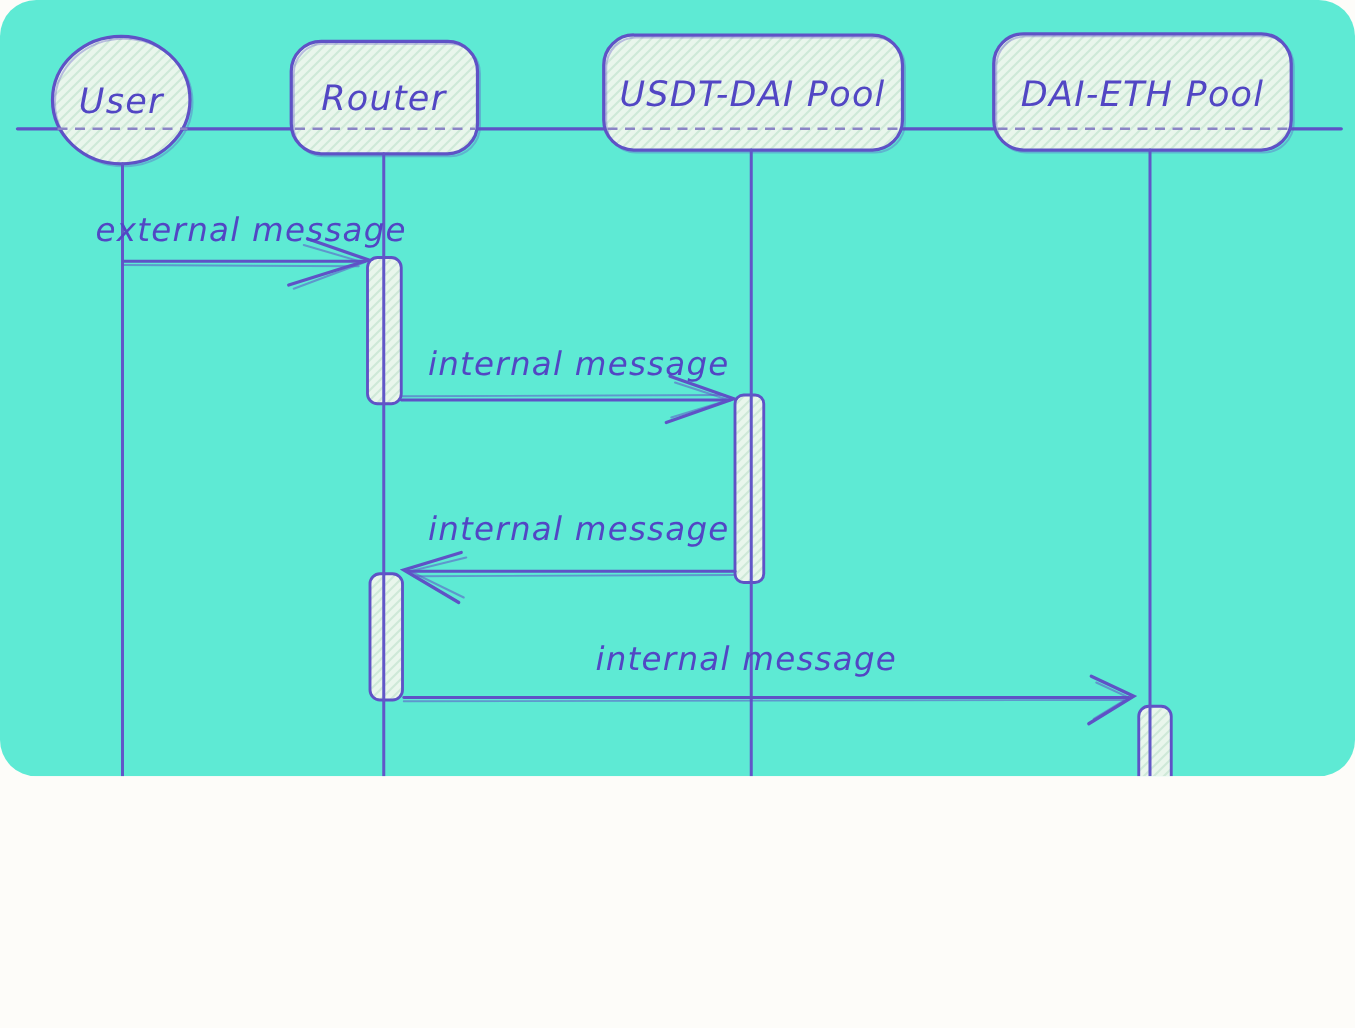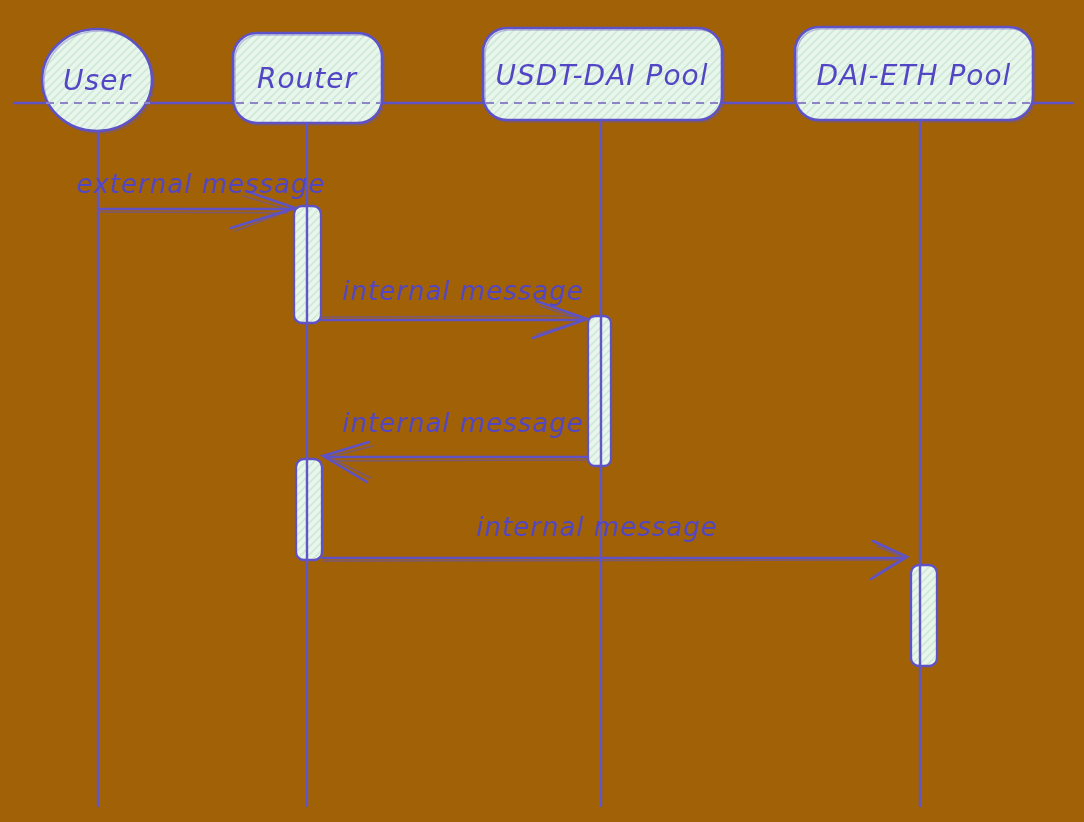--- a/index.html
+++ b/index.html
@@ -4,23 +4,24 @@
 <style>
   html, body {
     margin: 0;
     padding: 0;
     background: #fdfcf9;
     font-family: "DejaVu Sans", sans-serif;
   }
   #stage {
     position: relative;
     width: 1084px;
-    height: 822px;
-    background: #a16207;
+    height: 621px;
+    background: #5eead4;
     overflow: hidden;
+    border-radius: 29px;
   }
   svg { display: block; }
 
   .shape-stroke   { stroke: #5f52c6; stroke-width: 2.6; fill: url(#hatch); }
   .shape-ghost    { stroke: #5f52c6; stroke-width: 1.6; fill: none; opacity: 0.35; }
   .activation     { stroke: #5f52c6; stroke-width: 2.3; fill: url(#hatch); }
   .lifeline       { stroke: #6156c8; stroke-width: 2.4; stroke-linecap: round; }
   .baseline       { stroke: #5f52c6; stroke-width: 2.6; stroke-linecap: round; }
   .dash-overlay   { stroke: #8b84c6; stroke-width: 2;   stroke-dasharray: 8 6; fill: none; }
   .msg-shaft      { stroke: #5f52c6; stroke-width: 2.3; stroke-linecap: round; fill: none; }

